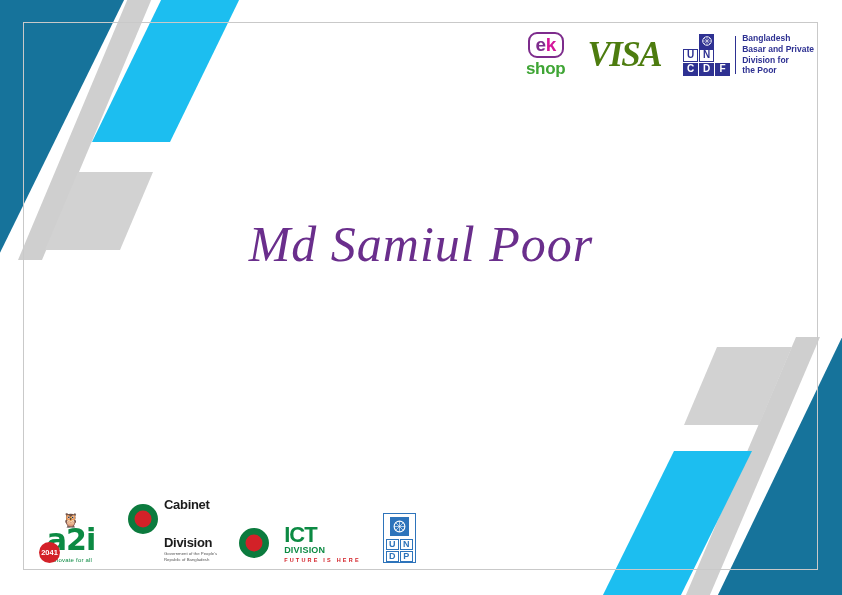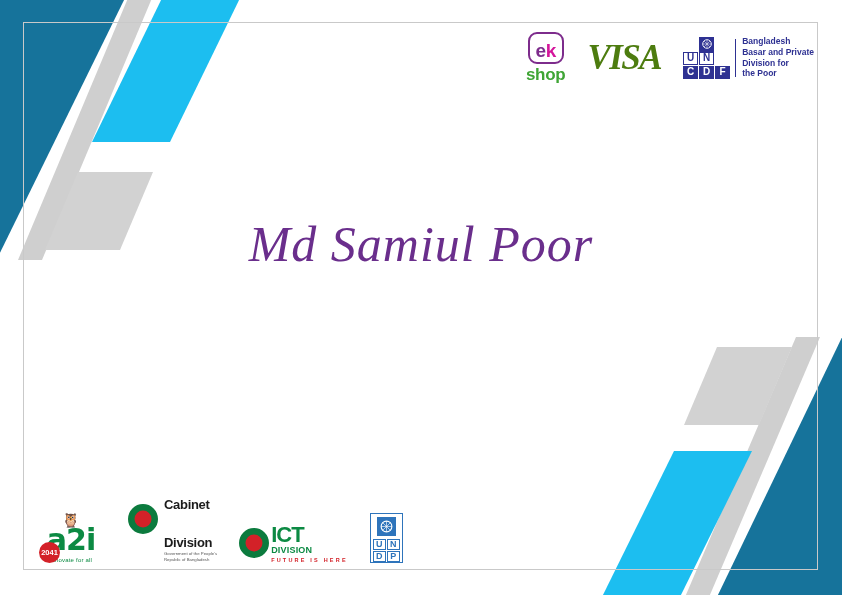--- a/index.html
+++ b/index.html
@@ -95,21 +95,21 @@
     display: flex;
     align-items: center;
     gap: 22px;
   }
 
   
   .ekshop { display: flex; flex-direction: column; align-items: center; line-height: 1; }
   .ekshop-box {
     border: 2.5px solid #7D2C8C;
     border-radius: 9px;
-    padding: 7px 6px 2px 6px;
+    padding: 1px 6px 2px 6px;
     font-weight: bold;
     font-size: 19px;
     letter-spacing: -0.5px;
   }
   .ekshop-e { color: #7D2C8C; }
   .ekshop-k { color: #D4159B; }
   .ekshop-word {
     color: #3FA535;
     font-weight: bold;
     font-size: 17px;
@@ -235,21 +235,21 @@
     letter-spacing: -0.3px;
     margin-top: 24px;
   }
   .cabinet-sub {
     color: #555;
     font-size: 4.3px;
     margin-top: 2px;
     line-height: 1.35;
   }
 
-  .ict { display: flex; align-items: center; gap: 2px; }
+  .ict { display: flex; align-items: center; gap: 15px; }
   .ict-text { line-height: 1; }
   .ict-main {
     color: #0C8A43;
     font-weight: bold;
     font-size: 22px;
     letter-spacing: -1px;
   }
   .ict-sub {
     color: #0C8A43;
     font-weight: bold;

